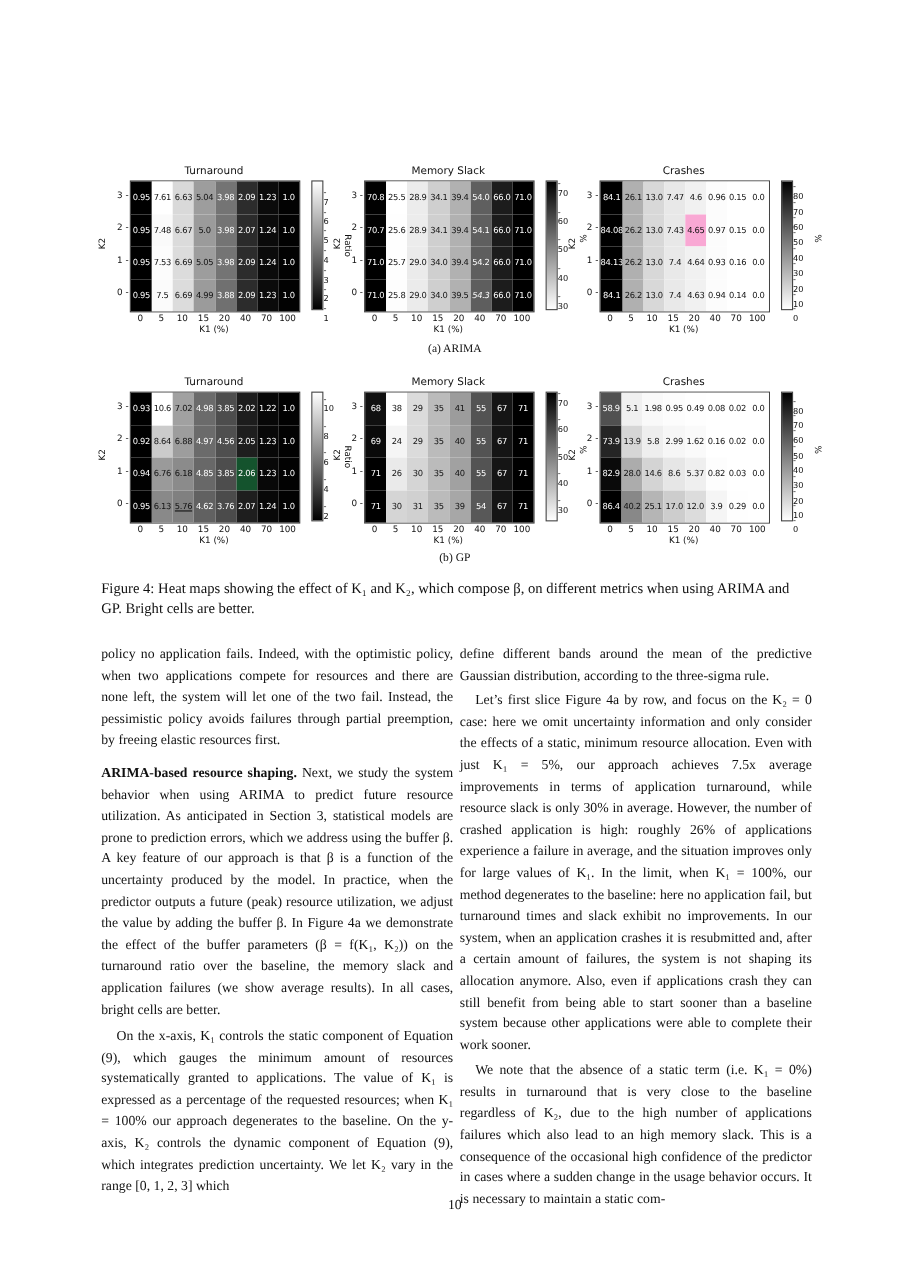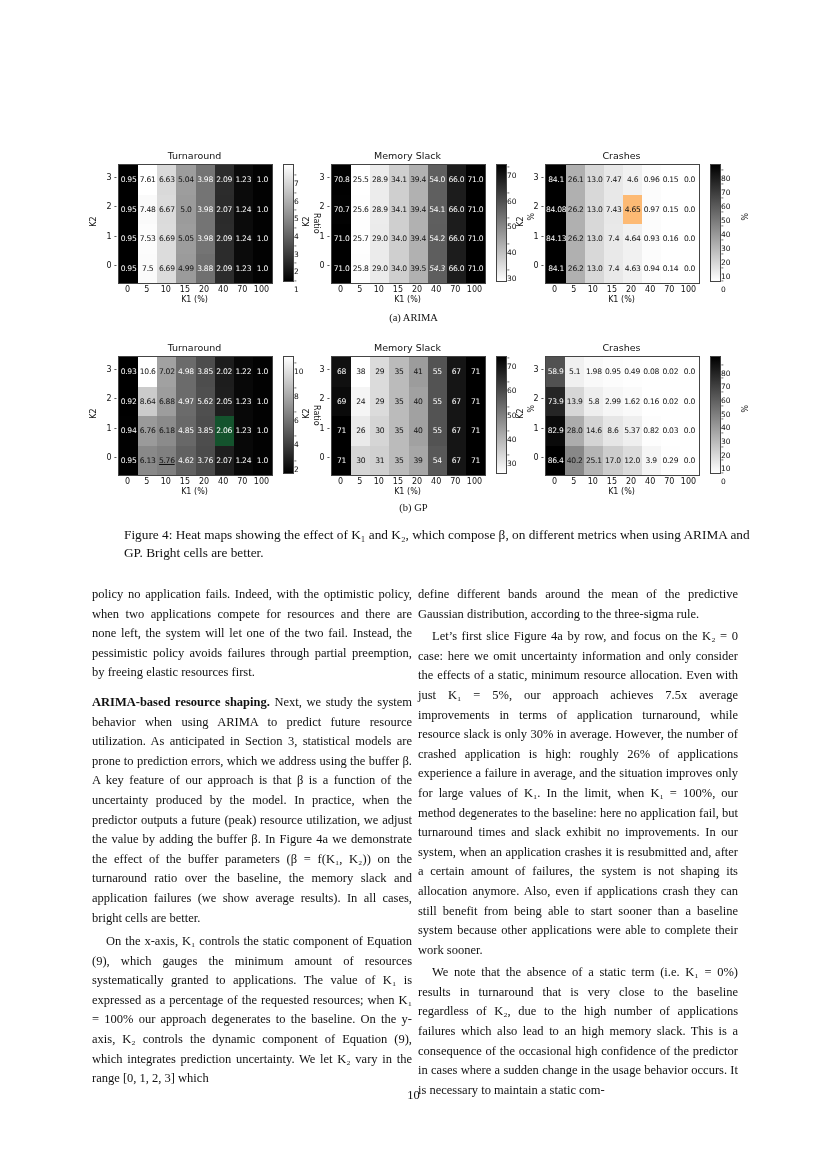--- a/index.html
+++ b/index.html
@@ -9,21 +9,21 @@
   .hm-grid { position:absolute; display:grid; grid-template-columns:repeat(8,1fr); grid-template-rows:repeat(4,1fr); border:1px solid #444; }
   .hm-cell { display:flex; align-items:center; justify-content:center; font-size:7.6px; white-space:nowrap; overflow:visible; letter-spacing:-0.3px; }
   .ytick { position:absolute; font-size:8px; text-align:right; width:14px; }
   .xtick { position:absolute; font-size:8px; text-align:center; width:20px; }
   .ylabel { position:absolute; font-size:8px; transform:rotate(-90deg); transform-origin:center; }
   .xlabel { position:absolute; font-size:8px; text-align:center; }
   .cbar { position:absolute; border:1px solid #444; width:9px; }
   .cbtick { position:absolute; font-size:7.5px; }
   .cblabel { position:absolute; font-size:8px; transform:rotate(90deg); transform-origin:left top; }
   .subcap { position:absolute; font-size:10.5px; width:827px; text-align:center; }
-  .caption { position:absolute; left:92px; width:645px; font-size:13.3px; line-height:18px;margin-left:32px; }
+  .caption { position:absolute; left:92px; width:645px; font-size:13.3px; line-height:18px; }
   .col { position:absolute; width:320px; font-size:12.5px; line-height:19.6px; text-align:justify; }
   .col p { margin:0; }
   .col p.ind { text-indent:14px; }
   .col p.gap { margin-top:10px; }
   .pageno { position:absolute; top:1088px; width:827px; text-align:center; font-size:12.5px; }
 </style>
 </head>
 <body>
 
 <div id="fig">
@@ -153,21 +153,21 @@
         <div class="hm-cell" style="background: rgb(216, 216, 216); color: rgb(17, 17, 17);">13.0</div>
         <div class="hm-cell" style="background: rgb(232, 232, 232); color: rgb(17, 17, 17);">7.47</div>
         <div class="hm-cell" style="background: rgb(241, 241, 241); color: rgb(17, 17, 17);">4.6</div>
         <div class="hm-cell" style="background: rgb(252, 252, 252); color: rgb(17, 17, 17);">0.96</div>
         <div class="hm-cell" style="background: rgb(255, 255, 255); color: rgb(17, 17, 17);">0.15</div>
         <div class="hm-cell" style="background: rgb(255, 255, 255); color: rgb(17, 17, 17);">0.0</div>
         <div class="hm-cell" style="background: rgb(0, 0, 0); color: rgb(255, 255, 255);">84.08</div>
         <div class="hm-cell" style="background: rgb(176, 176, 176); color: rgb(17, 17, 17);">26.2</div>
         <div class="hm-cell" style="background: rgb(216, 216, 216); color: rgb(17, 17, 17);">13.0</div>
         <div class="hm-cell" style="background: rgb(232, 232, 232); color: rgb(17, 17, 17);">7.43</div>
-        <div class="hm-cell" style="background: #fdba74; color: rgb(17, 17, 17);">4.65</div>
+        <div class="hm-cell" style="background: #f9a8d4; color: rgb(17, 17, 17);">4.65</div>
         <div class="hm-cell" style="background: rgb(252, 252, 252); color: rgb(17, 17, 17);">0.97</div>
         <div class="hm-cell" style="background: rgb(255, 255, 255); color: rgb(17, 17, 17);">0.15</div>
         <div class="hm-cell" style="background: rgb(255, 255, 255); color: rgb(17, 17, 17);">0.0</div>
         <div class="hm-cell" style="background: rgb(0, 0, 0); color: rgb(255, 255, 255);">84.13</div>
         <div class="hm-cell" style="background: rgb(176, 176, 176); color: rgb(17, 17, 17);">26.2</div>
         <div class="hm-cell" style="background: rgb(216, 216, 216); color: rgb(17, 17, 17);">13.0</div>
         <div class="hm-cell" style="background: rgb(233, 233, 233); color: rgb(17, 17, 17);">7.4</div>
         <div class="hm-cell" style="background: rgb(241, 241, 241); color: rgb(17, 17, 17);">4.64</div>
         <div class="hm-cell" style="background: rgb(252, 252, 252); color: rgb(17, 17, 17);">0.93</div>
         <div class="hm-cell" style="background: rgb(255, 255, 255); color: rgb(17, 17, 17);">0.16</div>
@@ -215,21 +215,21 @@
         <div class="hm-cell" style="background: rgb(161, 161, 161); color: rgb(17, 17, 17);">7.02</div>
         <div class="hm-cell" style="background: rgb(107, 107, 107); color: rgb(255, 255, 255);">4.98</div>
         <div class="hm-cell" style="background: rgb(77, 77, 77); color: rgb(255, 255, 255);">3.85</div>
         <div class="hm-cell" style="background: rgb(29, 29, 29); color: rgb(255, 255, 255);">2.02</div>
         <div class="hm-cell" style="background: rgb(8, 8, 8); color: rgb(255, 255, 255);">1.22</div>
         <div class="hm-cell" style="background: rgb(2, 2, 2); color: rgb(255, 255, 255);">1.0</div>
         <div class="hm-cell" style="background: rgb(0, 0, 0); color: rgb(255, 255, 255);">0.92</div>
         <div class="hm-cell" style="background: rgb(203, 203, 203); color: rgb(17, 17, 17);">8.64</div>
         <div class="hm-cell" style="background: rgb(157, 157, 157); color: rgb(17, 17, 17);">6.88</div>
         <div class="hm-cell" style="background: rgb(107, 107, 107); color: rgb(255, 255, 255);">4.97</div>
-        <div class="hm-cell" style="background: rgb(79, 79, 79); color: rgb(255, 255, 255);">5.62</div>
+        <div class="hm-cell" style="background: rgb(79, 79, 79); color: rgb(255, 255, 255);">4.56</div>
         <div class="hm-cell" style="background: rgb(30, 30, 30); color: rgb(255, 255, 255);">2.05</div>
         <div class="hm-cell" style="background: rgb(8, 8, 8); color: rgb(255, 255, 255);">1.23</div>
         <div class="hm-cell" style="background: rgb(2, 2, 2); color: rgb(255, 255, 255);">1.0</div>
         <div class="hm-cell" style="background: rgb(1, 1, 1); color: rgb(255, 255, 255);">0.94</div>
         <div class="hm-cell" style="background: rgb(154, 154, 154); color: rgb(17, 17, 17);">6.76</div>
         <div class="hm-cell" style="background: rgb(139, 139, 139); color: rgb(17, 17, 17);">6.18</div>
         <div class="hm-cell" style="background: rgb(104, 104, 104); color: rgb(255, 255, 255);">4.85</div>
         <div class="hm-cell" style="background: rgb(77, 77, 77); color: rgb(255, 255, 255);">3.85</div>
         <div class="hm-cell" style="background: #14532d; color: rgb(255, 255, 255);">2.06</div>
         <div class="hm-cell" style="background: rgb(8, 8, 8); color: rgb(255, 255, 255);">1.23</div>

